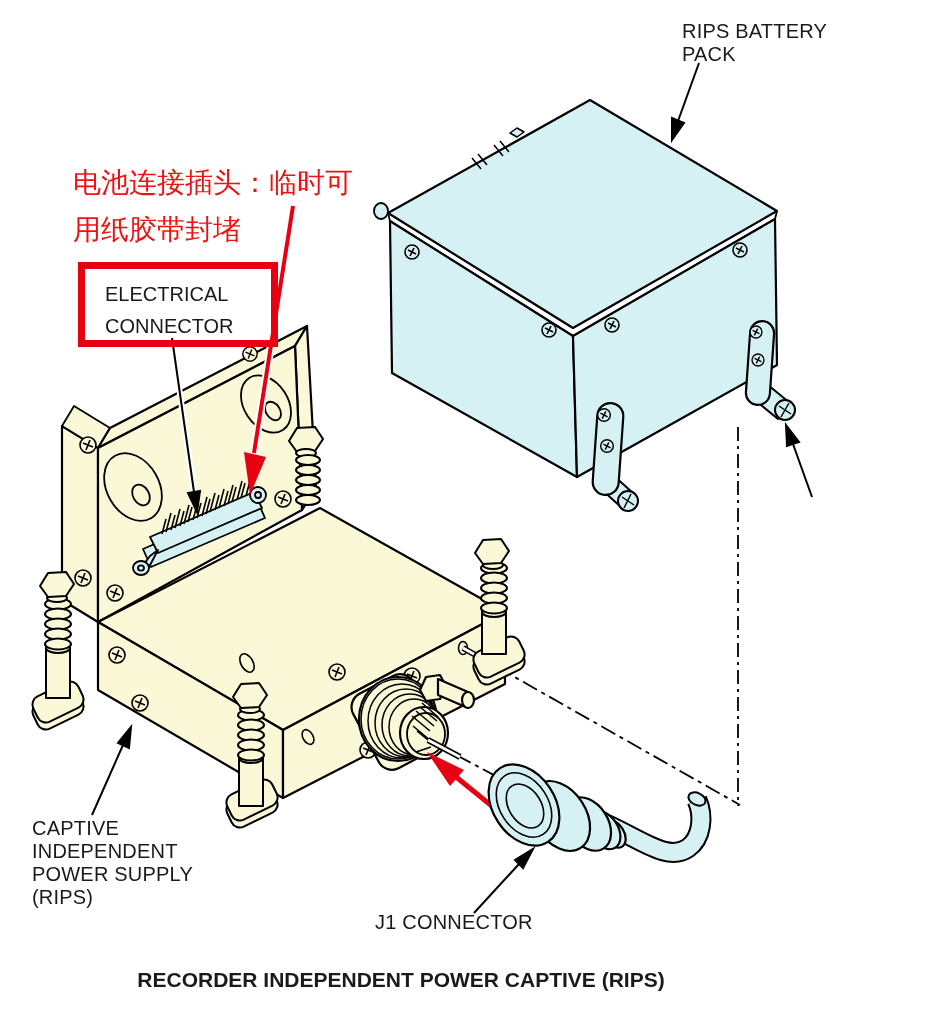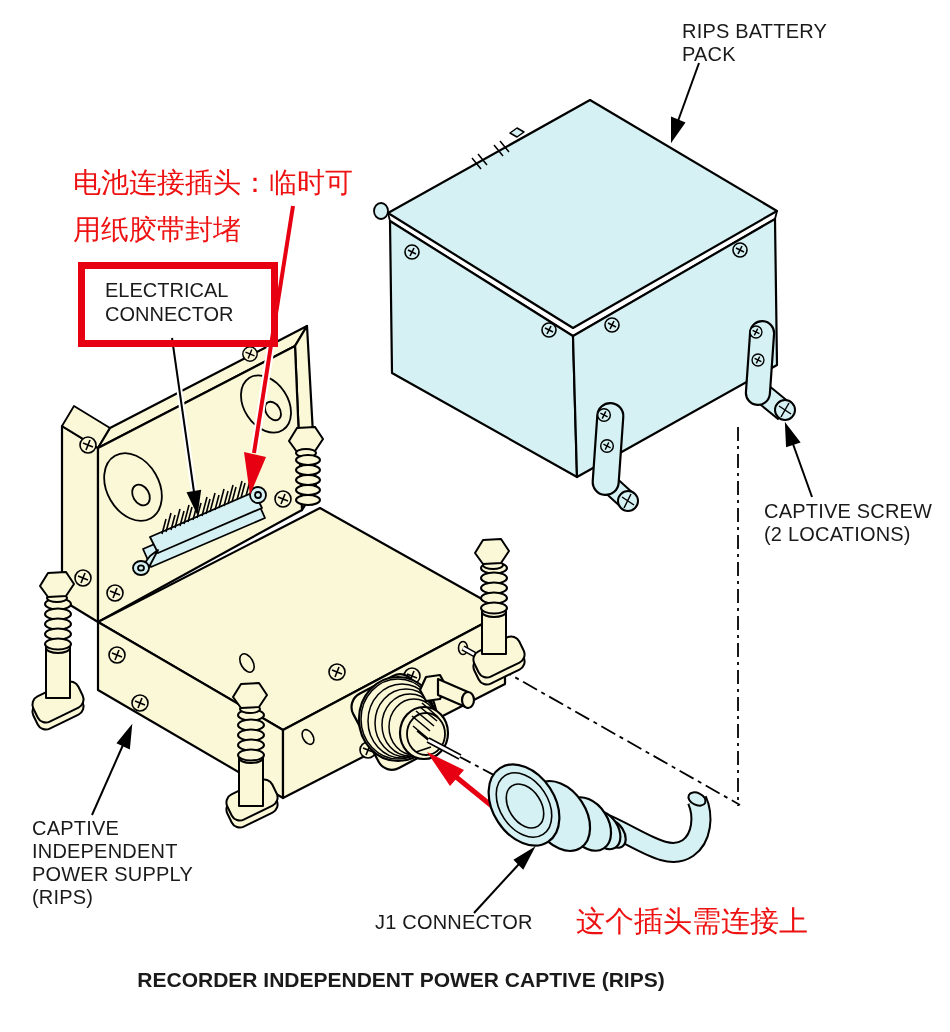--- a/index.html
+++ b/index.html
@@ -11,21 +11,21 @@
          font-family:"Liberation Sans", sans-serif;}
   svg{position:absolute;left:0;top:0;}
   .lbl{position:absolute;color:var(--label-black);font-size:20px;line-height:23px;
        letter-spacing:.2px;white-space:pre;}
   .cn{position:absolute;color:var(--text-red);font-size:28px;line-height:47px;
       font-family:"DejaVu Sans", sans-serif;white-space:pre;}
   .cn2{position:absolute;color:var(--text-red);font-size:29px;
       font-family:"DejaVu Sans", sans-serif;white-space:pre;}
   .redbox{position:absolute;left:78px;top:262px;width:166px;height:62px;
       border:7px solid var(--annotation-red);padding:9px 0 0 20px;
-      color:var(--label-black);font-size:20px;line-height:24px;}
+      color:var(--label-black);font-size:20px;line-height:32px;}
   .caption{position:absolute;left:101px;top:968px;width:600px;text-align:center;
       font-weight:bold;font-size:21px;line-height:23px;color:var(--label-black);}
 </style>
 </head>
 <body>
 
 <div class="stage">
 
 <svg width="950" height="1032" viewBox="0 0 950 1032">
   <defs>
@@ -257,27 +257,24 @@
 
   <div class="lbl" style="left:682px;top:20px"><span>RIPS BATTERY</span>
 <span>PACK</span></div>
 
   <div class="cn" style="left:73px;top:159px"><span>电池连接插头：临时可</span>
 <span>用纸胶带封堵</span></div>
 
   <div class="redbox"><span>ELECTRICAL</span>
 <span>CONNECTOR</span></div>
 
-  <div class="lbl" style="left:764px;top:500px"><span>CAPTIVE SCREW</span>
-<span>(2 LOCATIONS)</span></div>
 
   <div class="lbl" style="left:32px;top:817px"><span>CAPTIVE</span>
 <span>INDEPENDENT</span>
 <span>POWER SUPPLY</span>
 <span>(RIPS)</span></div>
 
   <div class="lbl" style="left:375px;top:911px"><span>J1 CONNECTOR</span></div>
 
-  <div class="cn2" style="left:576px;top:902px"><span>这个插头需连接上</span></div>
 
   <div class="caption"><span>RECORDER INDEPENDENT POWER CAPTIVE</span>
 <span>(RIPS)</span></div>
 </div>
 
 </body></html>

